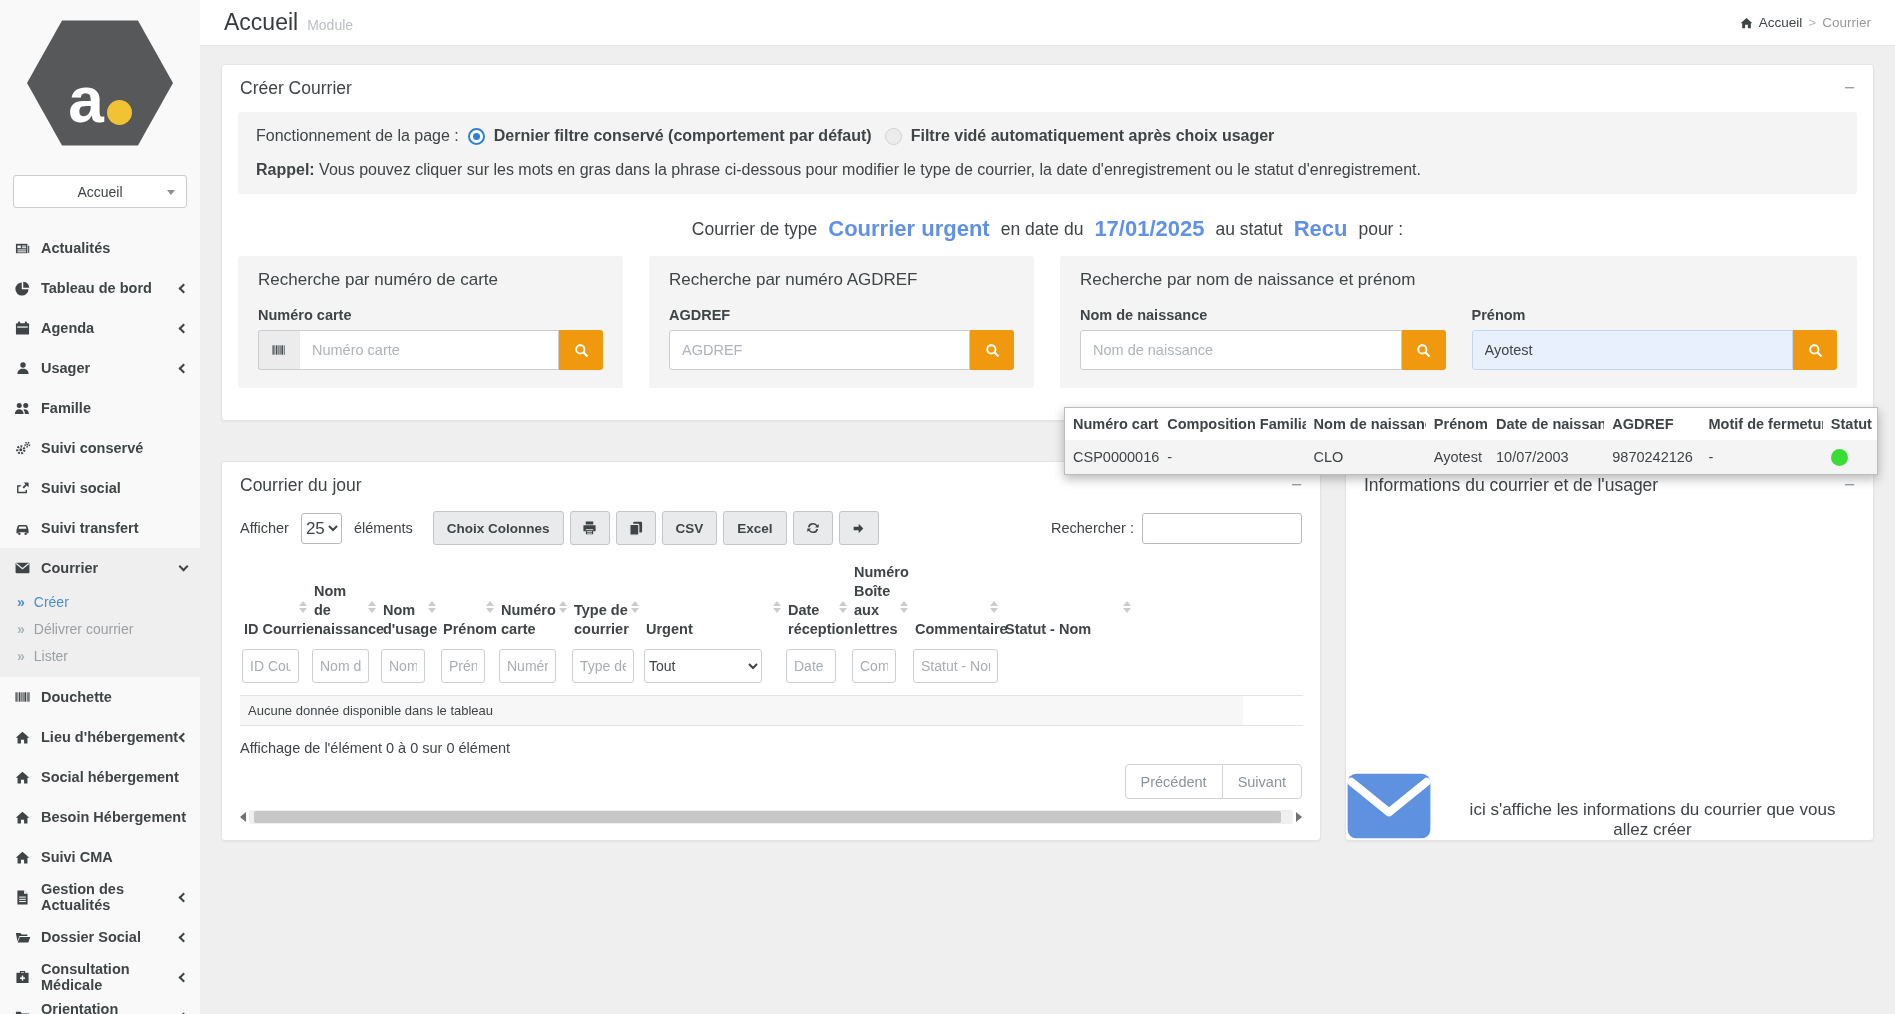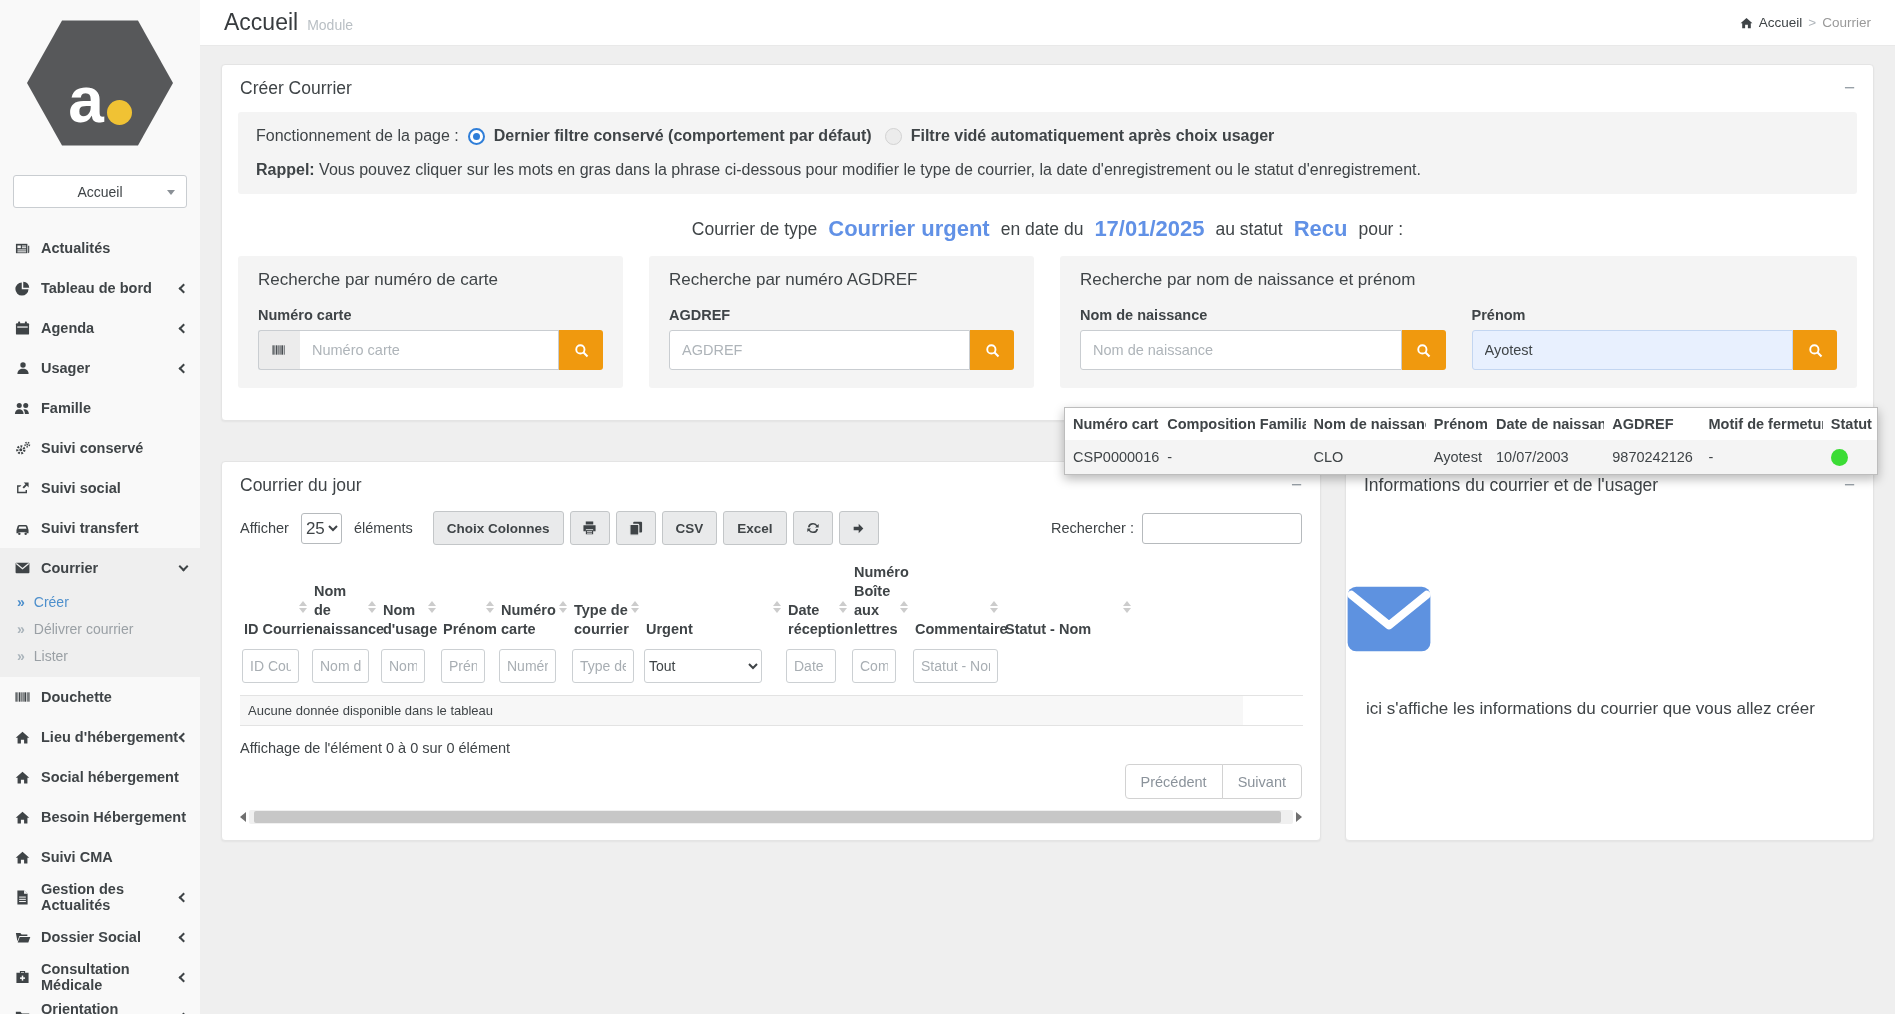--- a/index.html
+++ b/index.html
@@ -117,21 +117,21 @@
   .pbtn{height:35px;padding:0 15px;border:1px solid #d2d2d2;background:#fff;color:#8b939b;font-size:14.5px;display:flex;align-items:center;cursor:pointer}
   .pbtn.prev{border-radius:4px 0 0 4px}
   .pbtn.next{border-radius:0 4px 4px 0;margin-left:-1px}
   .hscroll{margin:4px 18px 12px;display:flex;align-items:center;height:15px}
   .harr{width:0;height:0;border-top:5px solid transparent;border-bottom:5px solid transparent;flex-shrink:0}
   .harr.l{border-right:6px solid #707070;margin-right:3px}
   .harr.r{border-left:6px solid #707070;margin-left:3px}
   .htrack{flex:1;height:14px;background:#f0f0f0;border-radius:2px;position:relative}
   .hthumb{position:absolute;left:5px;right:12px;top:1px;bottom:1px;background:#c7c7c7;border-radius:2px;cursor:grab}
 
-  .info-body{flex:1;display:flex;flex-direction:column;align-items:flex-start;padding-top:76px}
+  .info-body{flex:1;display:flex;flex-direction:row;align-items:flex-end;padding-top:76px}
   .env-big{fill:var(--envelope-blue,#5e92e0)}
   .info-text{margin-top:46px;font-size:17px;color:#3f4447;text-align:center;padding:0 20px}
   svg{display:block}
 </style>
 </head>
 <body>
 
 <div class="app">
 
   <div class="sidebar">

